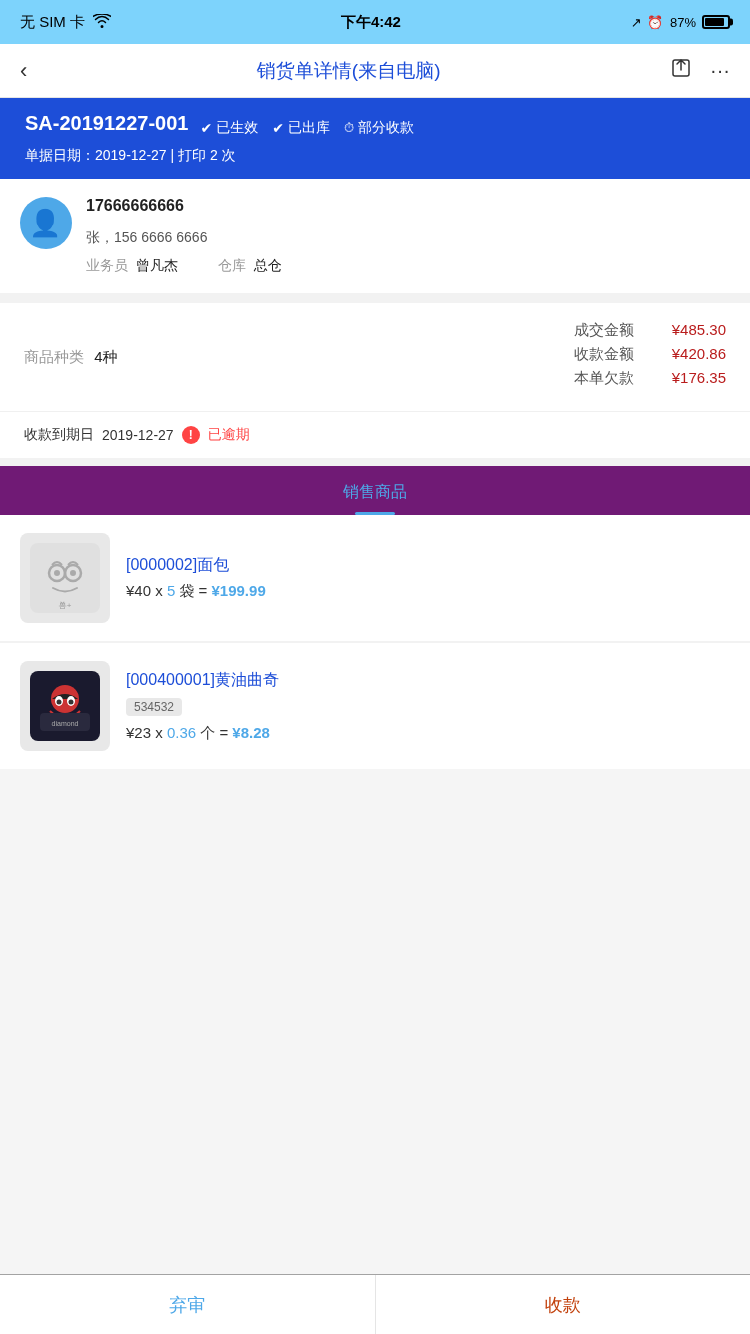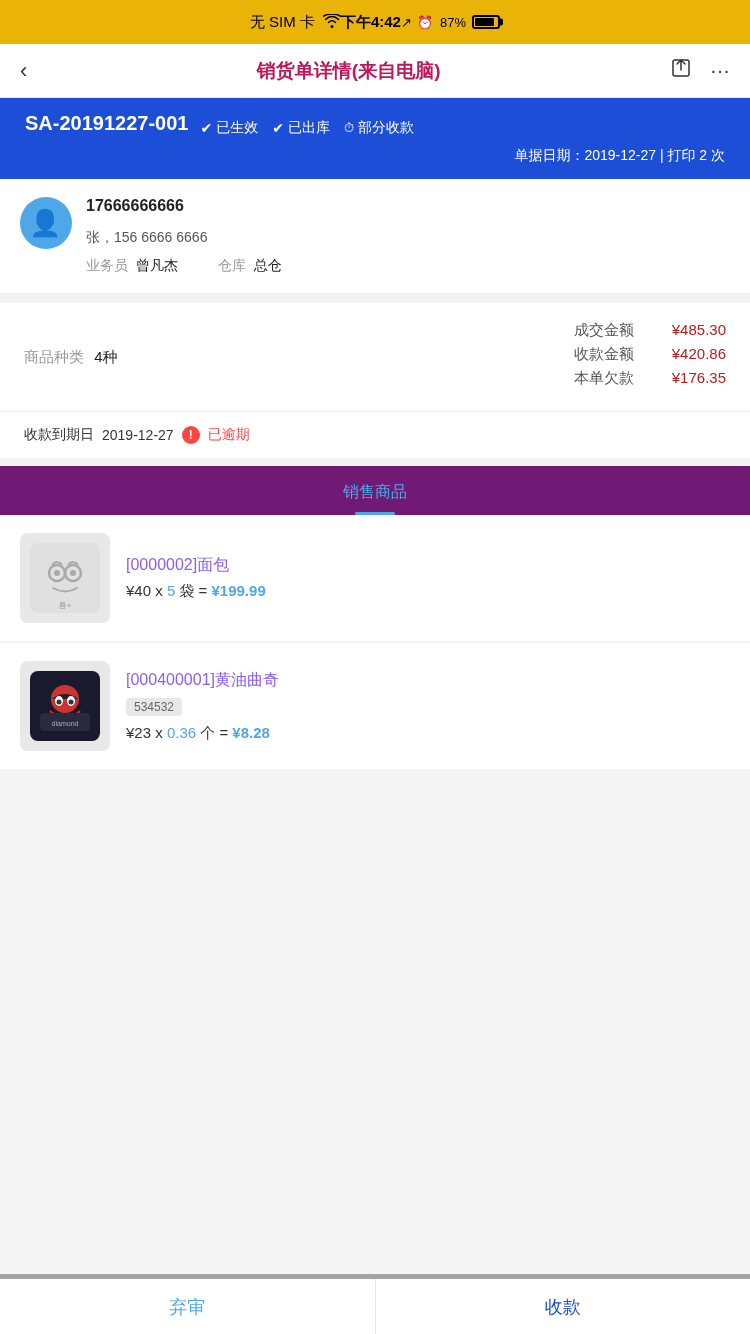--- a/index.html
+++ b/index.html
@@ -7,24 +7,24 @@
     body {
       font-family: -apple-system, 'PingFang SC', 'Helvetica Neue', sans-serif;
       background: #f5f5f5;
       width: 750px;
       min-height: 1334px;
       overflow-x: hidden;
     }
     
     .status-bar {
       height: 44px;
-      background: #eab308;
-      display: flex;
-      align-items: center;
-      justify-content: center;
+      background: #7dd3fc;
+      display: flex;
+      align-items: center;
+      justify-content: space-between;
       padding: 0 20px;
       font-size: 15px;
       font-weight: 500;
     }
     .status-left { display: flex; align-items: center; gap: 8px; }
     .status-center { font-weight: 600; font-size: 15px; }
     .status-right { display: flex; align-items: center; gap: 6px; font-size: 13px; }
     .battery-icon {
       width: 28px; height: 14px; border: 2px solid #000; border-radius: 3px;
       position: relative; display: inline-flex; align-items: center; padding: 1px;
@@ -39,36 +39,36 @@
     
     .nav-bar {
       height: 54px;
       background: #fff;
       display: flex;
       align-items: center;
       justify-content: space-between;
       padding: 0 20px;
       border-bottom: 1px solid #e5e5e5;
     }
-    .nav-title { font-size: 19px; font-weight: 700; color: #be185d; }
+    .nav-title { font-size: 19px; font-weight: 400; color: #1d4ed8; }
     .nav-actions { display: flex; align-items: center; gap: 18px; }
     .nav-back { font-size: 22px; color: #333; }
     .nav-icon { font-size: 20px; color: #333; }
 
     
     .order-banner {
       background: #1d4ed8;
       padding: 14px 25px;
       color: #fff;
     }
     .order-id { font-size: 20px; font-weight: 700; margin-bottom: 8px; }
     .order-badges { display: inline-flex; align-items: center; gap: 14px; margin-left: 12px; }
     .badge { display: inline-flex; align-items: center; gap: 4px; font-size: 14px; }
     .badge-check { color: #fff; font-size: 14px; }
-    .order-date { font-size: 14px; color: #fff; margin-top: 4px; text-align: right; }
+    .order-date { font-size: 14px; color: #fff; margin-top: 4px; }
     .order-id-row { display: flex; align-items: center; flex-wrap: wrap; }
 
     
     .customer-section {
       background: #fff;
       padding: 18px 20px;
       display: flex;
       align-items: flex-start;
       gap: 14px;
     }
@@ -158,46 +158,46 @@
       gap: 16px;
     }
     .product-img {
       width: 90px; height: 90px;
       border-radius: 8px;
       background: #e8e8e8;
       display: flex; align-items: center; justify-content: center;
       overflow: hidden; flex-shrink: 0;
     }
     .product-details { flex: 1; }
-    .product-name { font-size: 16px; color: #8b5cf6; margin-bottom: 6px; }
+    .product-name { font-size: 16px; color: #1d4ed8; margin-bottom: 6px; }
     .product-sku {
       display: inline-block;
       background: #e8e8e8; color: #666;
       border-radius: 4px; padding: 2px 8px;
       font-size: 12px; margin-bottom: 8px;
     }
     .product-price { font-size: 15px; color: #333; }
     .price-highlight { color: #4ea8e8; }
     .price-total { color: #4ea8e8; font-weight: 600; }
 
     
     .bottom-bar {
       position: fixed; bottom: 0; left: 0; width: 750px;
       height: 60px;
       background: #fff;
       display: flex;
-      border-top: 5px solid #a3a3a3;
+      border-top: 1px solid #a3a3a3;
     }
     .bottom-btn {
       flex: 1;
       display: flex; align-items: center; justify-content: center;
       font-size: 18px; cursor: pointer;
     }
     .bottom-btn.reject { color: #4ea8e8; border-right: 1px solid #e5e5e5; }
-    .bottom-btn.collect { color: #1d4ed8; }
+    .bottom-btn.collect { color: #c2410c; }
   </style>
 </head>
 <body>
 
 <div class="status-bar">
   <div class="status-left">
     <span>无 SIM 卡</span>
     <span>
       <svg width="18" height="14" viewBox="0 0 18 14" fill="none">
         <path d="M9 11a1.5 1.5 0 110 3 1.5 1.5 0 010-3z" fill="#000"></path>

